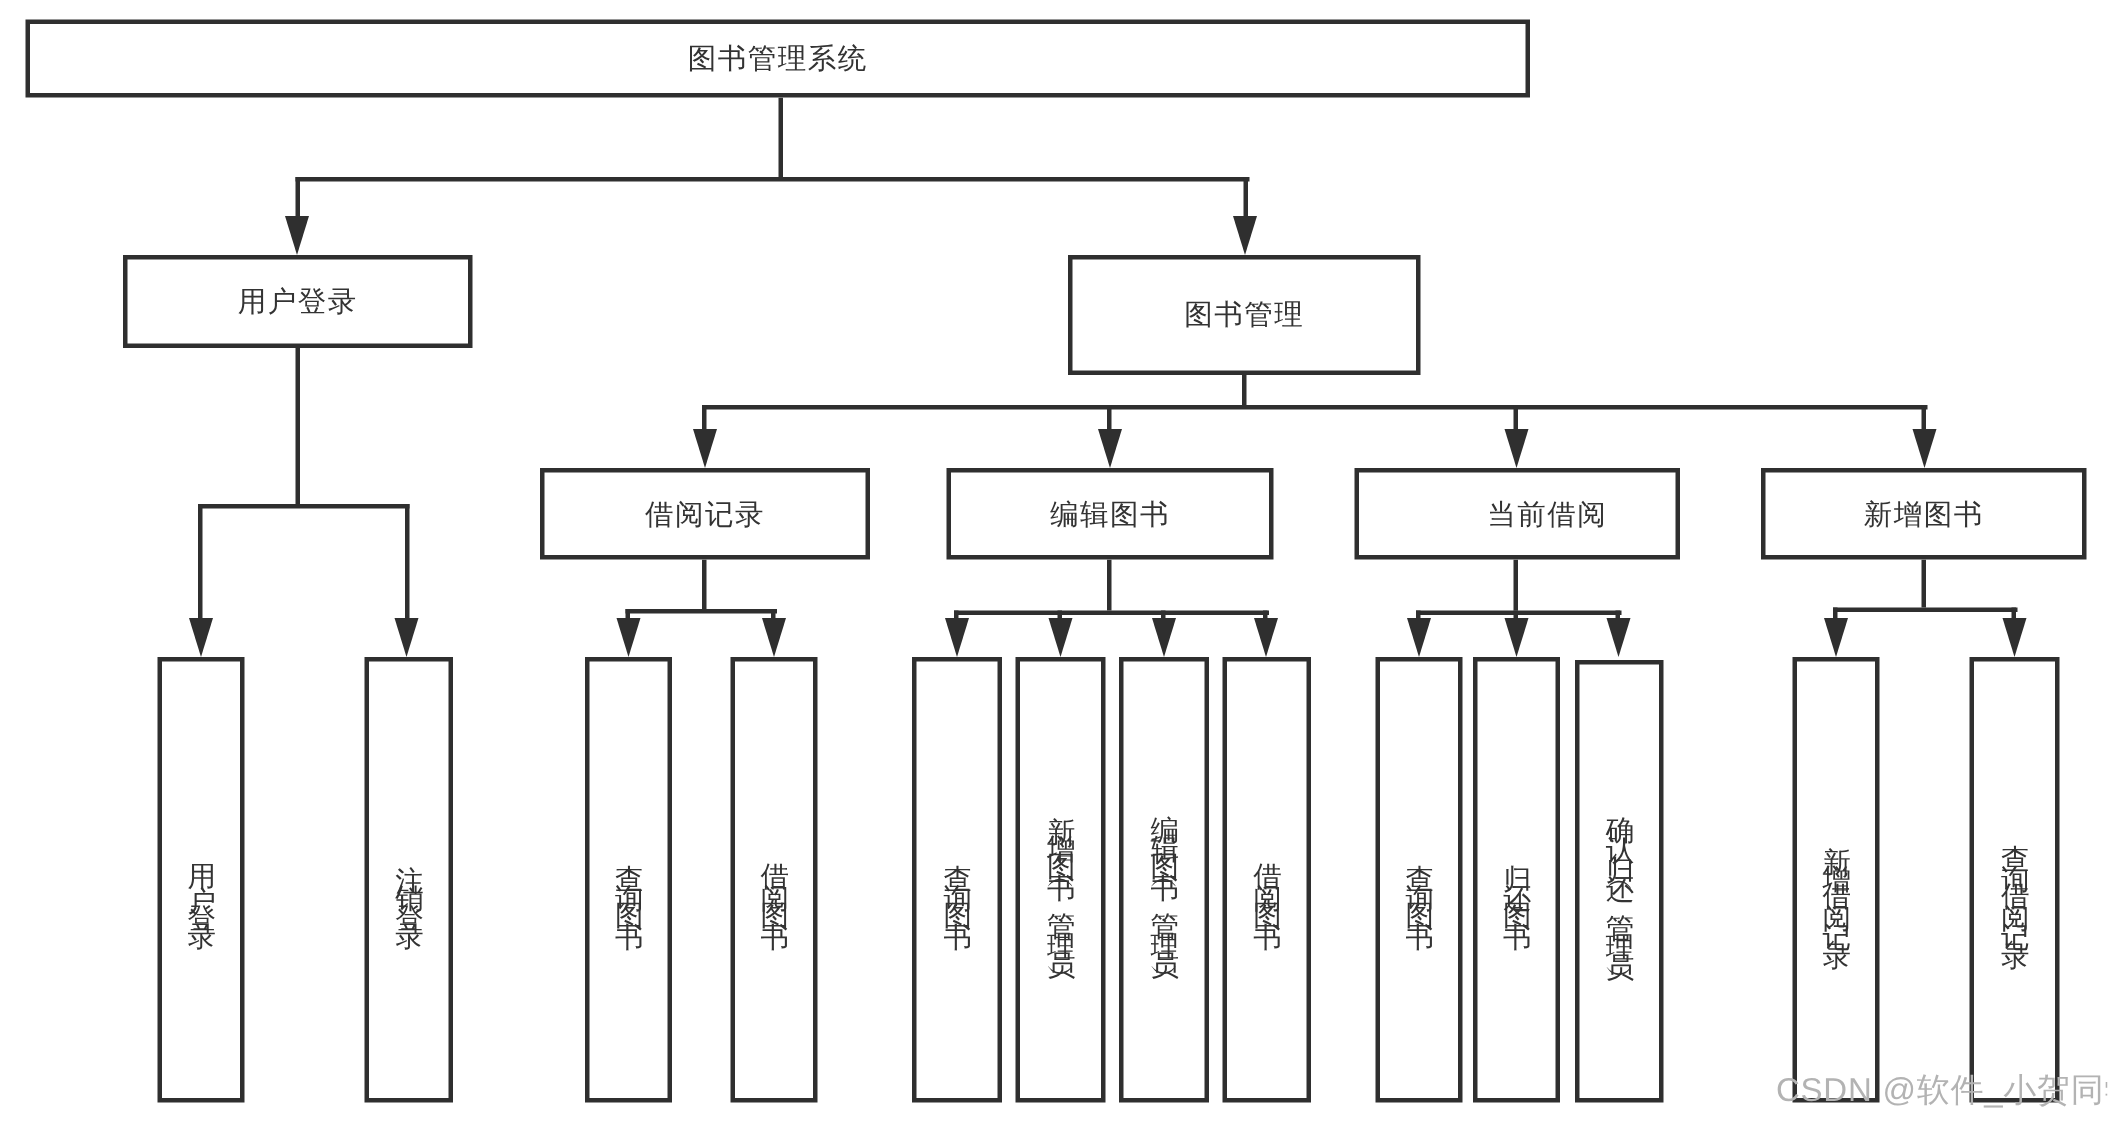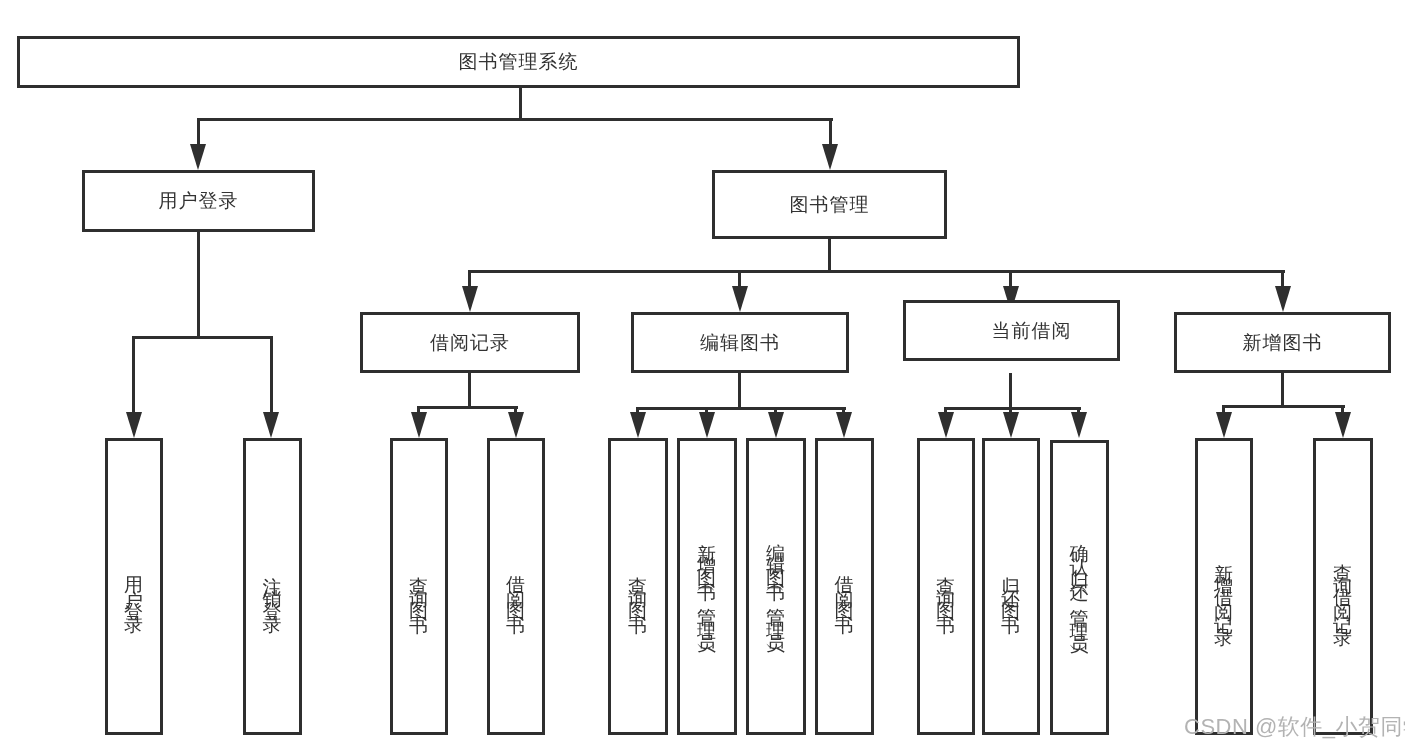--- a/index.html
+++ b/index.html
@@ -87,38 +87,38 @@
   <div class="v" style="left:1077px;top:407px;width:3px;height:7px;"></div>
   <div class="tri" style="left:1071px;top:412px;"></div>
 
   <div class="v" style="left:1281px;top:373px;width:3px;height:32px;"></div>
   <div class="h" style="left:1222px;top:405px;width:123px;height:3px;"></div>
   <div class="v" style="left:1222px;top:405px;width:3px;height:9px;"></div>
   <div class="tri" style="left:1216px;top:412px;"></div>
   <div class="v" style="left:1341px;top:405px;width:3px;height:9px;"></div>
   <div class="tri" style="left:1335px;top:412px;"></div>
 
-  <div class="node" style="left:17px;top:13px;width:1003px;height:52px;margin-top:23px;">
+  <div class="node" style="left:17px;top:13px;width:1003px;height:52px;">
     <span>图书管理系统</span>
   </div>
 
   <div class="node" style="left:82px;top:170px;width:233px;height:62px;">
     <span>用户登录</span>
   </div>
-  <div class="node" style="left:712px;top:170px;width:235px;height:69px;">
+  <div class="node" style="left:712px;top:170px;width:235px;height:80px;">
     <span>图书管理</span>
   </div>
 
   <div class="node" style="left:360px;top:312px;width:220px;height:61px;">
     <span>借阅记录</span>
   </div>
   <div class="node" style="left:631px;top:312px;width:218px;height:61px;">
     <span>编辑图书</span>
   </div>
-  <div class="node" style="left:903px;top:300px;width:217px;height:61px;padding-left:40px;">
+  <div class="node" style="left:903px;top:312px;width:217px;height:61px;padding-left:40px;">
     <span>当前借阅</span>
   </div>
   <div class="node" style="left:1174px;top:312px;width:217px;height:61px;">
     <span>新增图书</span>
   </div>
 
   <div class="vnode" style="left:105px;top:438px;width:58px;height:297px;">
     <span class="vtext">用户登录</span>
   </div>
   <div class="vnode" style="left:243px;top:438px;width:59px;height:297px;">

